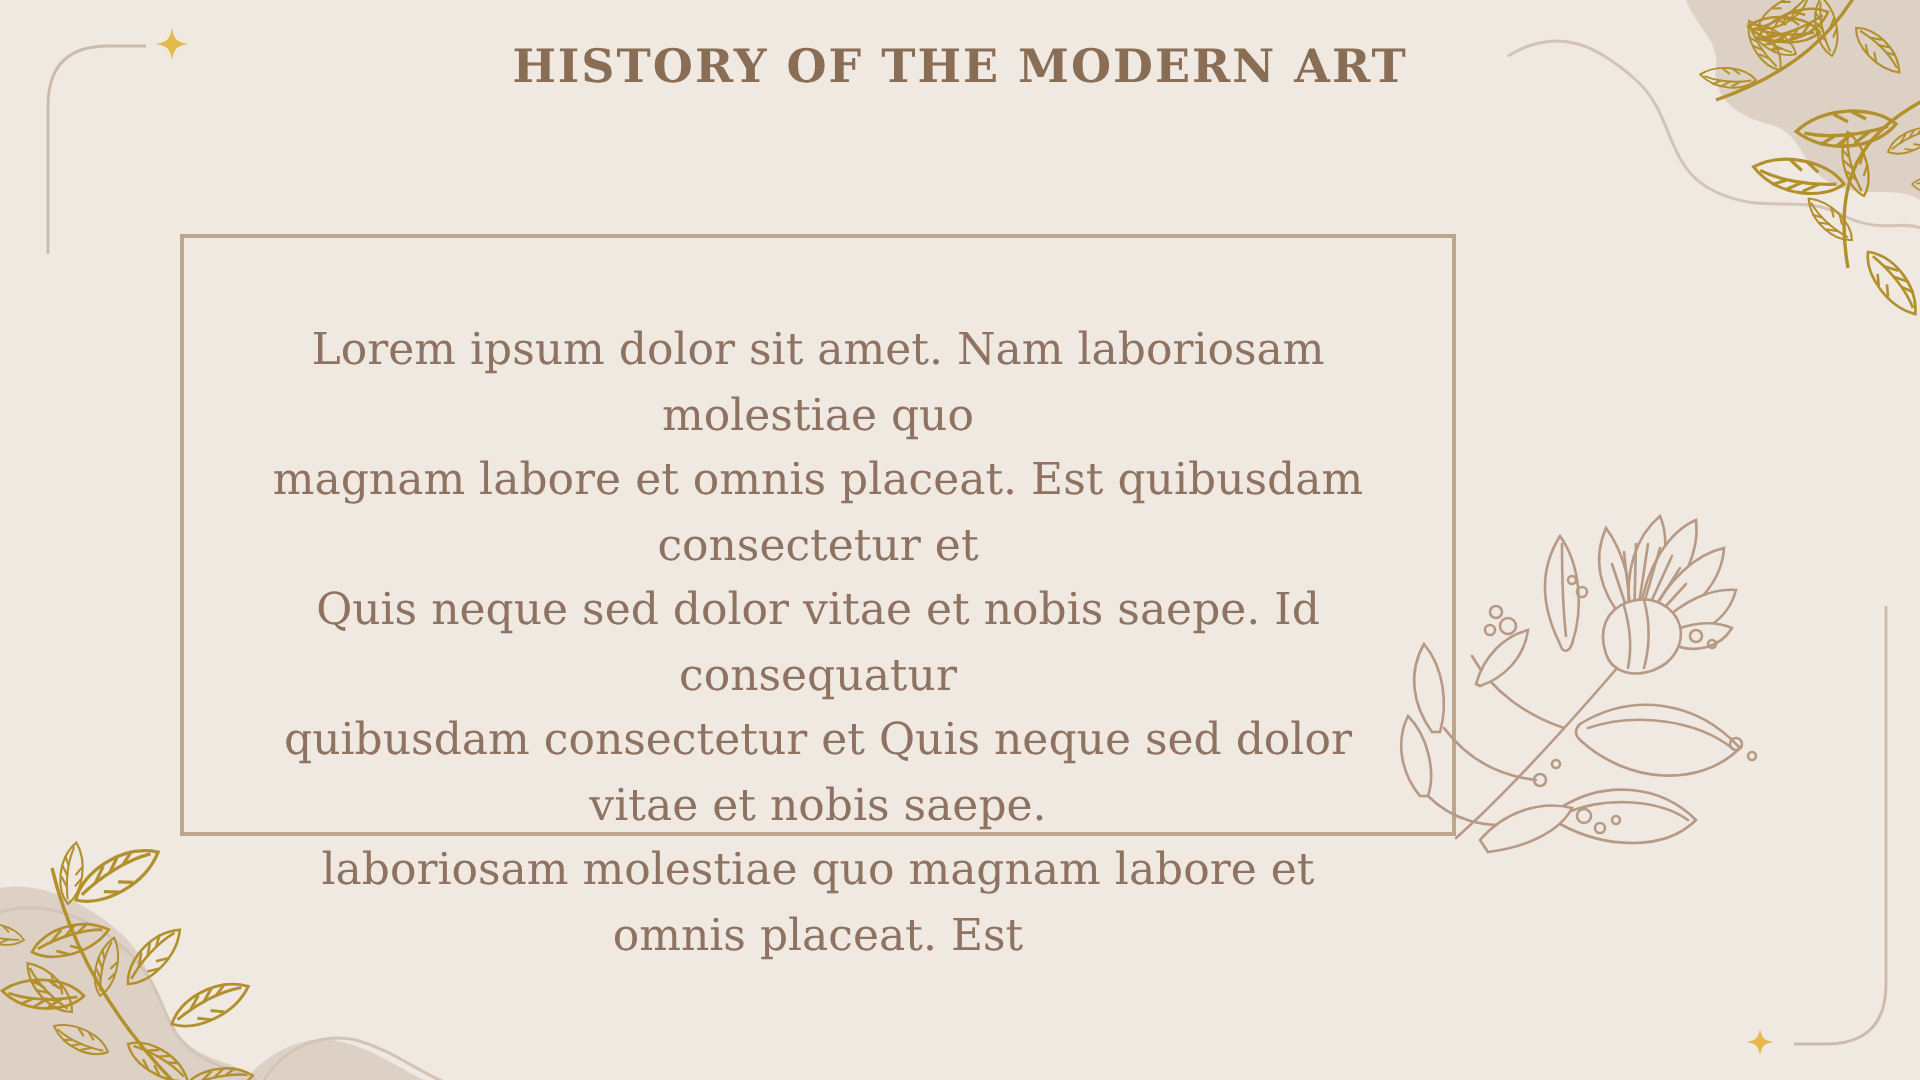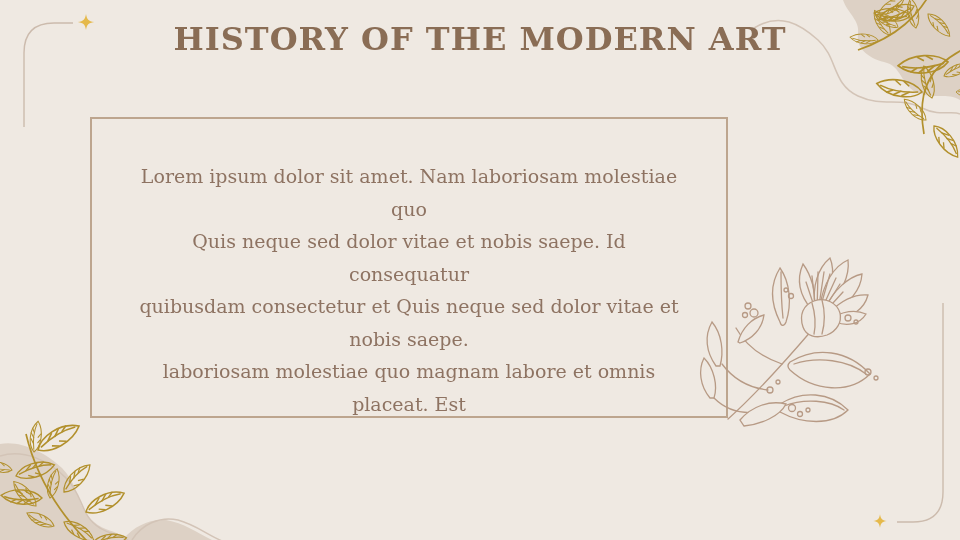--- a/index.html
+++ b/index.html
@@ -3,30 +3,30 @@
 <meta charset="utf-8">
 <style>
   html,body{margin:0;padding:0;background:#efe9e2;}
   .slide{
     position:relative;width:960px;height:540px;overflow:hidden;
     background:#efe9e2;font-family:"DejaVu Serif","Liberation Serif",serif;
   }
   .decor{position:absolute;inset:0;width:960px;height:540px;pointer-events:none;}
   .title{
     position:absolute;top:20px;left:0;width:960px;margin:0;
-    text-align:center;font-size:32px;font-weight:bold;letter-spacing:1px;
+    text-align:center;font-size:23px;font-weight:bold;letter-spacing:1px;
     color:#8a6d55;z-index:2;
   }
   .textbox{
     position:absolute;left:90px;top:117px;width:638px;height:301px;
     box-sizing:border-box;border:2px solid #bda58e;
     padding:41px 40px 0 40px;text-align:center;z-index:1;
   }
   .textbox p{
-    margin:0;font-size:19px;line-height:32.5px;color:#8e7362;text-align:center;
+    margin:0;font-size:22px;line-height:32.5px;color:#8e7362;text-align:center;
   }
   .fg{z-index:3;}
 </style>
 </head>
 <body>
 
 <div class="slide">
 
   <svg class="decor" viewBox="0 0 960 540">
     <defs>
@@ -87,20 +87,21 @@
     <path fill="none" stroke="#ccbbad" stroke-width="1.4" d="M897,522 L913,522 Q943,522 943,492 L943,303"></path>
 
     <use href="#spark" fill="#e5b94b" transform="translate(86,22) scale(0.9)"></use>
     <use href="#spark" fill="#e5b94b" transform="translate(880,521) scale(0.75)"></use>
   </svg>
 
   <h1 class="title">HISTORY OF THE MODERN ART</h1>
 
   <div class="textbox">
     <p>Lorem ipsum dolor sit amet. Nam laboriosam molestiae quo</p>
+    <p>magnam labore et omnis placeat. Est quibusdam consectetur et</p>
     <p>Quis neque sed dolor vitae et nobis saepe. Id consequatur</p>
     <p>quibusdam consectetur et Quis neque sed dolor vitae et nobis saepe.</p>
     <p>laboriosam molestiae quo magnam labore et omnis placeat. Est</p>
   </div>
 
   <svg class="decor fg" viewBox="0 0 960 540">
     <g stroke="#b79a85" stroke-width="1.3" fill="none" stroke-linecap="round">
 
       <path d="M728,419 C754,396 788,358 812,330"></path>
       <path d="M782,364 C764,358 746,346 736,328"></path>

